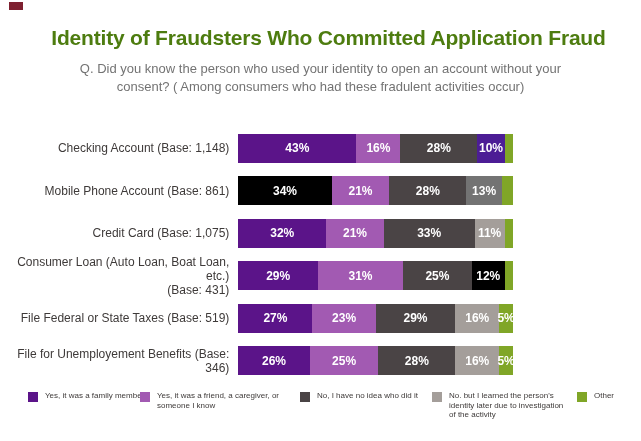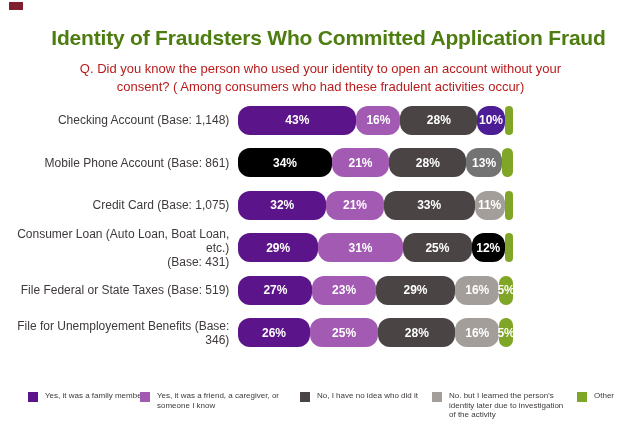--- a/index.html
+++ b/index.html
@@ -7,32 +7,32 @@
     width:641px;height:441px;position:relative;overflow:hidden;
     background:#ffffff;font-family:"Liberation Sans", sans-serif;
   }
   .corner-mark{position:absolute;left:9px;top:2px;width:14px;height:8px;}
   .title{
     position:absolute;top:26px;left:0;width:641px;margin:0;
     text-align:center;font-size:21px;font-weight:bold;letter-spacing:-0.2px;
   }
   .subtitle{
     position:absolute;top:60px;left:0;width:641px;margin:0;
-    text-align:center;font-size:13px;line-height:18px;color:#b91c1c;
+    text-align:center;font-size:13px;line-height:18px;color:#737373;
   }
-  .chart{position:absolute;top:99px;left:0;width:513px;}
+  .chart{position:absolute;top:127px;left:0;width:513px;}
   .row{display:flex;align-items:center;height:42.5px;}
   .row-label{
     width:282px;box-sizing:border-box;padding-right:9px;
     text-align:right;font-size:12px;line-height:14px;color:#3e3a39;
   }
   .bar{width:327px;height:29px;display:flex;}
   .seg{
     height:100%;display:flex;align-items:center;justify-content:center;
-    color:#ffffff;font-weight:bold;font-size:12px;white-space:nowrap;overflow:visible;border-radius:12px;
+    color:#ffffff;font-weight:bold;font-size:12px;white-space:nowrap;overflow:visible;
   }
   .legend-item{position:absolute;top:391px;display:flex;}
   .legend-item .swatch{width:10px;height:10px;margin-right:7px;flex:none;margin-top:1px;}
   .legend-label{font-size:8px;line-height:9.5px;color:#3e3a39;white-space:nowrap;}
   .legend-item.li0{left:28px}
   .legend-item.li1{left:140px}
   .legend-item.li2{left:300px}
   .legend-item.li3{left:432px}
   .legend-item.li4{left:577px}
 </style>

